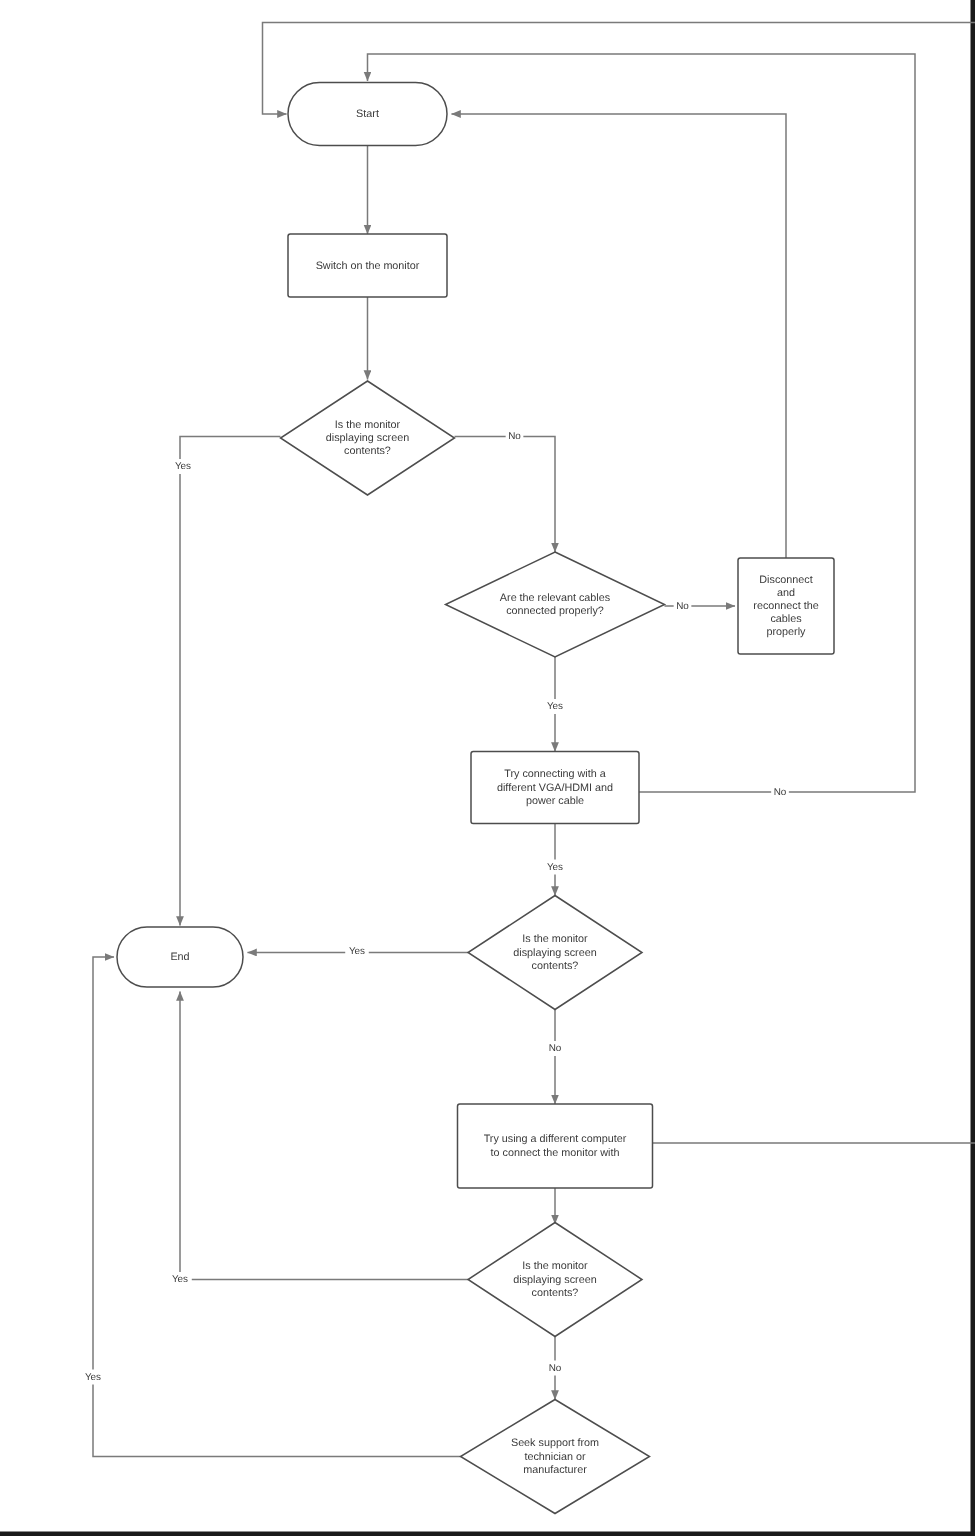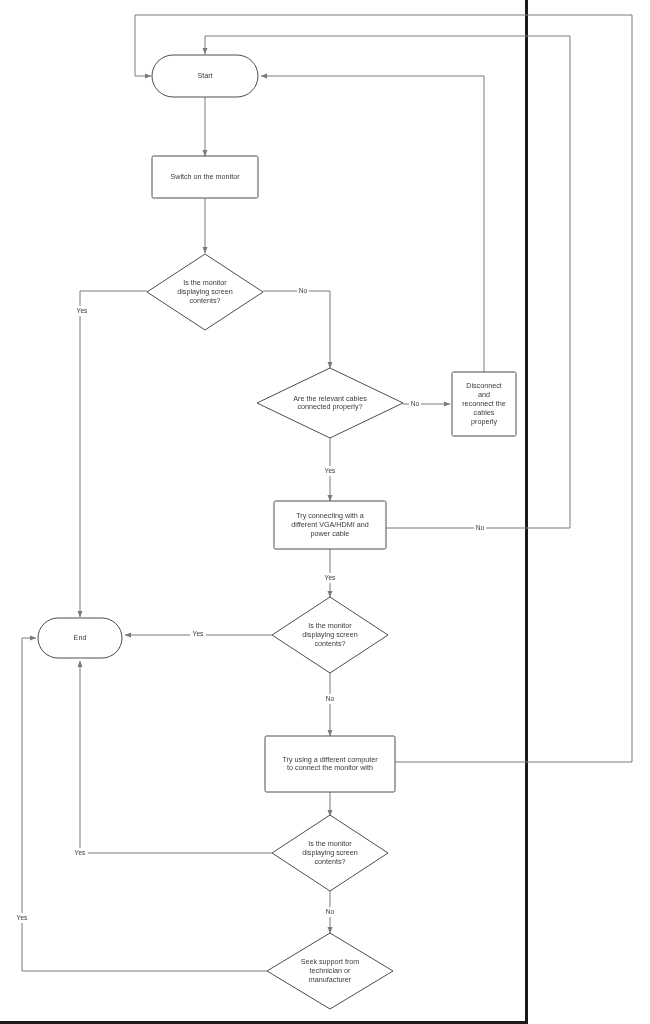--- a/index.html
+++ b/index.html
@@ -9,26 +9,27 @@
     background: #ffffff;
   }
   body {
     width: 650px;
     height: 1024px;
     font-family: "Liberation Sans", sans-serif;
     overflow: hidden;
   }
   #flow-canvas {
     position: relative;
-    width: 528px;
+    width: 650px;
     height: 1024px;
     background: #ffffff;
     box-sizing: border-box;
     border-right: 3px solid #1a1a1a;
     border-bottom: 3px solid #1a1a1a;
+    padding-left: 40px;
   }
   svg#flowchart-svg {
     display: block;
     width: 650px;
     height: 1024px;
   }
   .node-shape {
     fill: #ffffff;
     stroke: #4d4d4d;
     stroke-width: 1;

